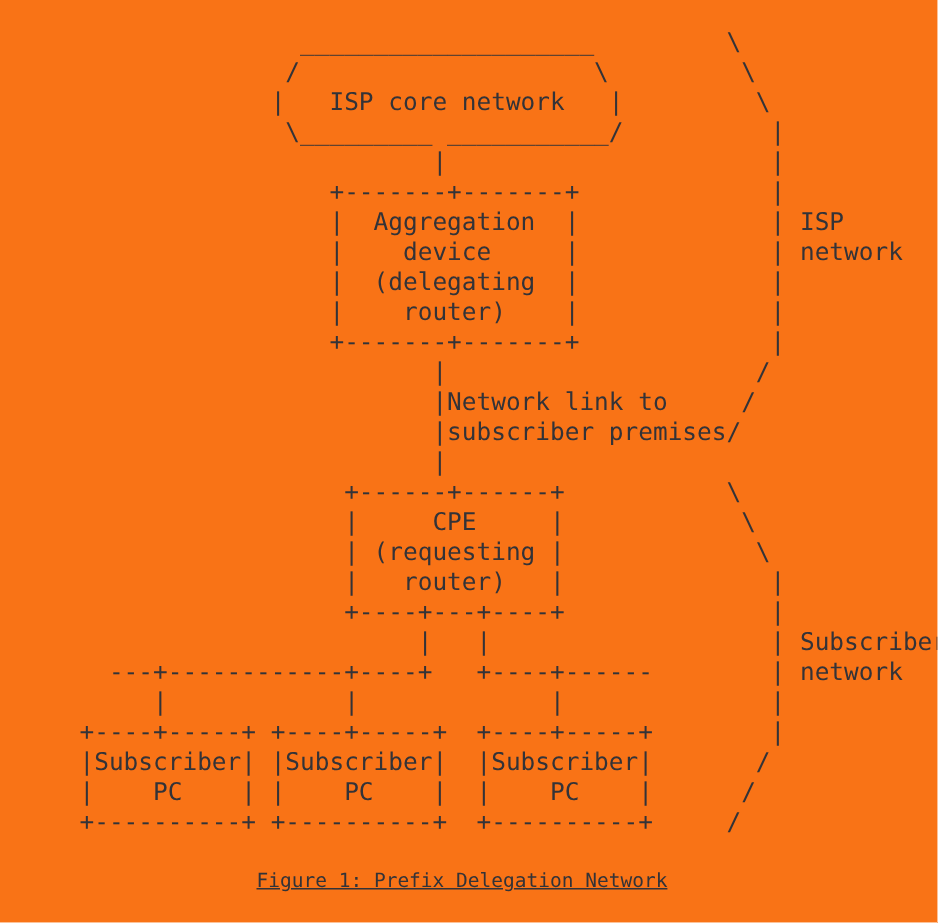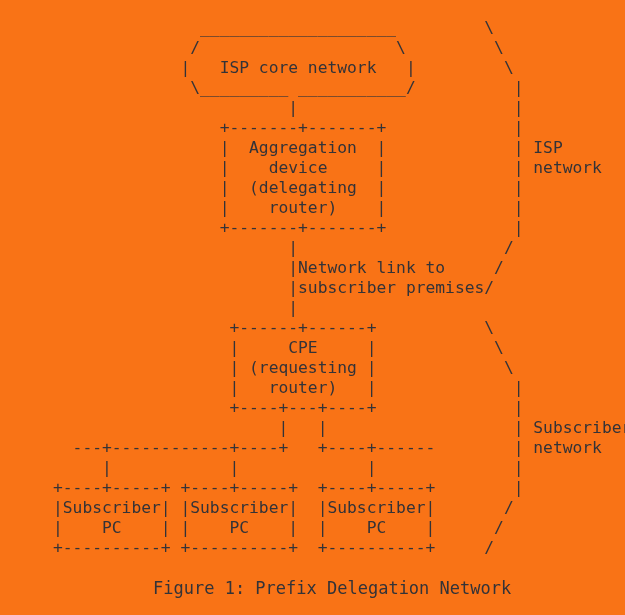--- a/index.html
+++ b/index.html
@@ -23,27 +23,28 @@
     padding: 0;
     font-family: "DejaVu Sans Mono", "Liberation Mono", monospace;
     font-size: 16.3px;
     line-height: 20px;
     color: #333338;
     white-space: pre;
     letter-spacing: 0;
   }
   .caption {
     position: absolute;
-    left: 153px;
+    left: 171px;
     top: 578px;
     font-family: "DejaVu Sans Mono", "Liberation Mono", monospace;
-    font-size: 17px;
+    font-size: 13px;
     line-height: 20px;
     color: #333338;
     white-space: pre;
+    text-decoration: underline;
   }
 </style>
 </head>
 <body>
 
 <div id="screen">
   <pre class="ascii">               ____________________         \
               /                    \         \
              |   ISP core network   |         \
               \_________ ___________/          |

